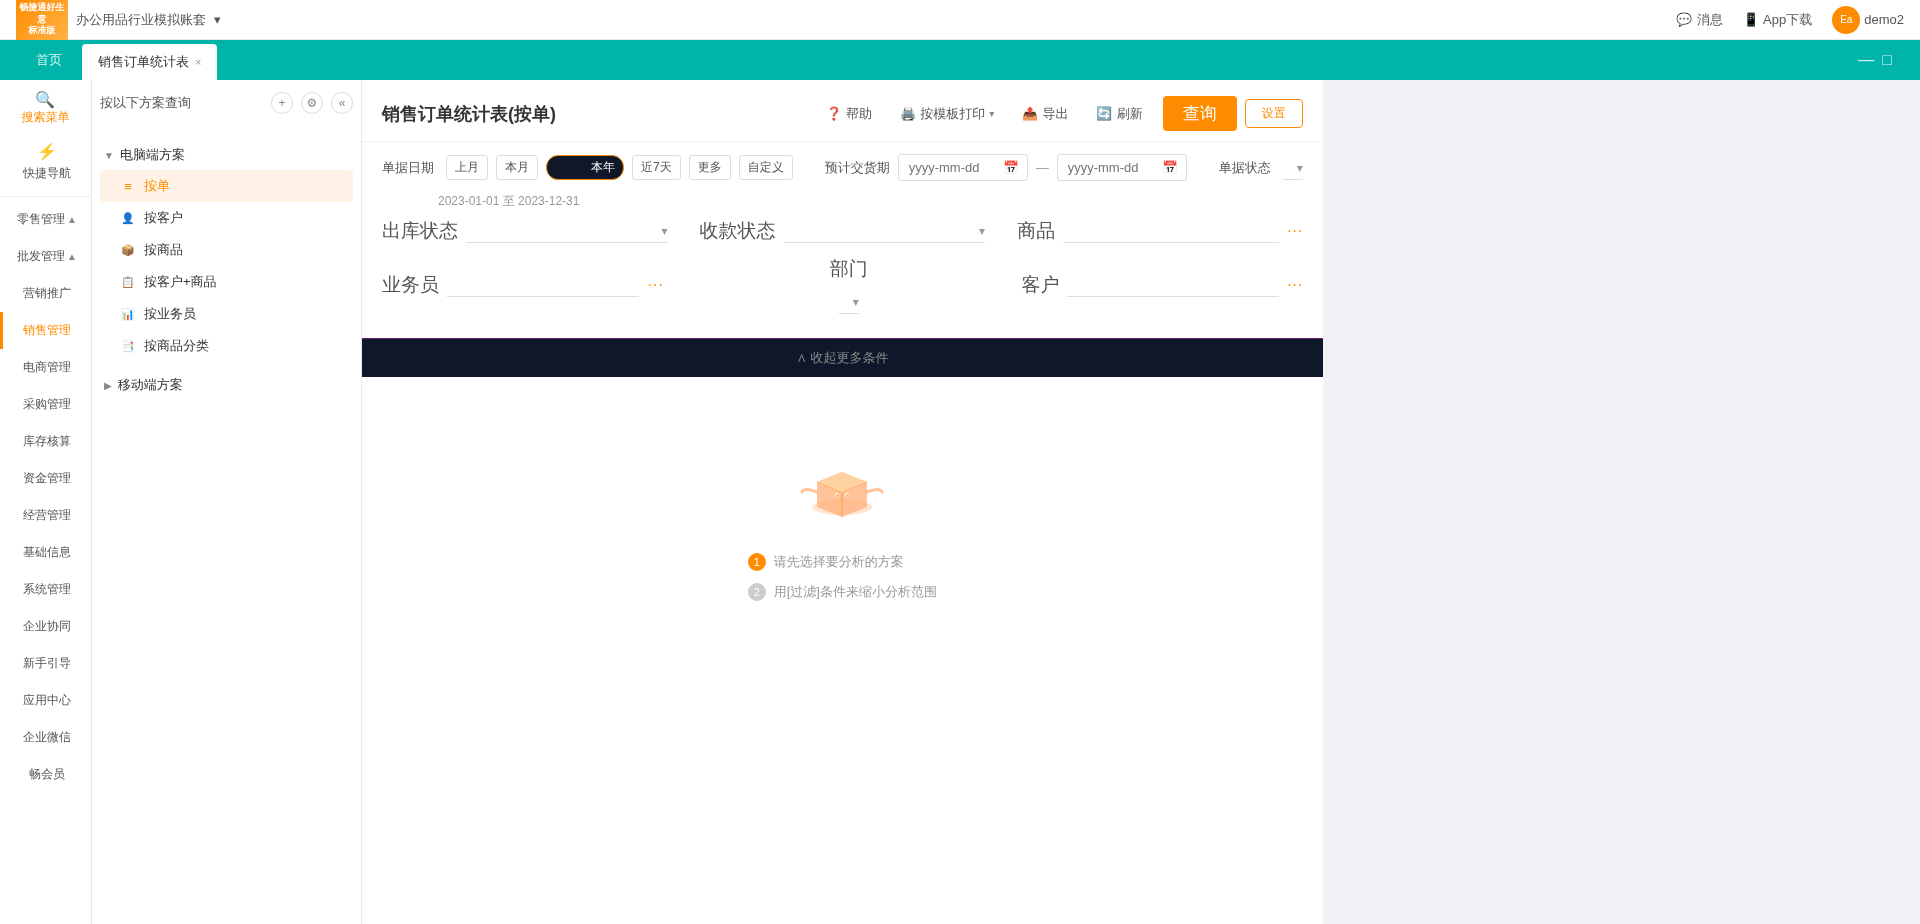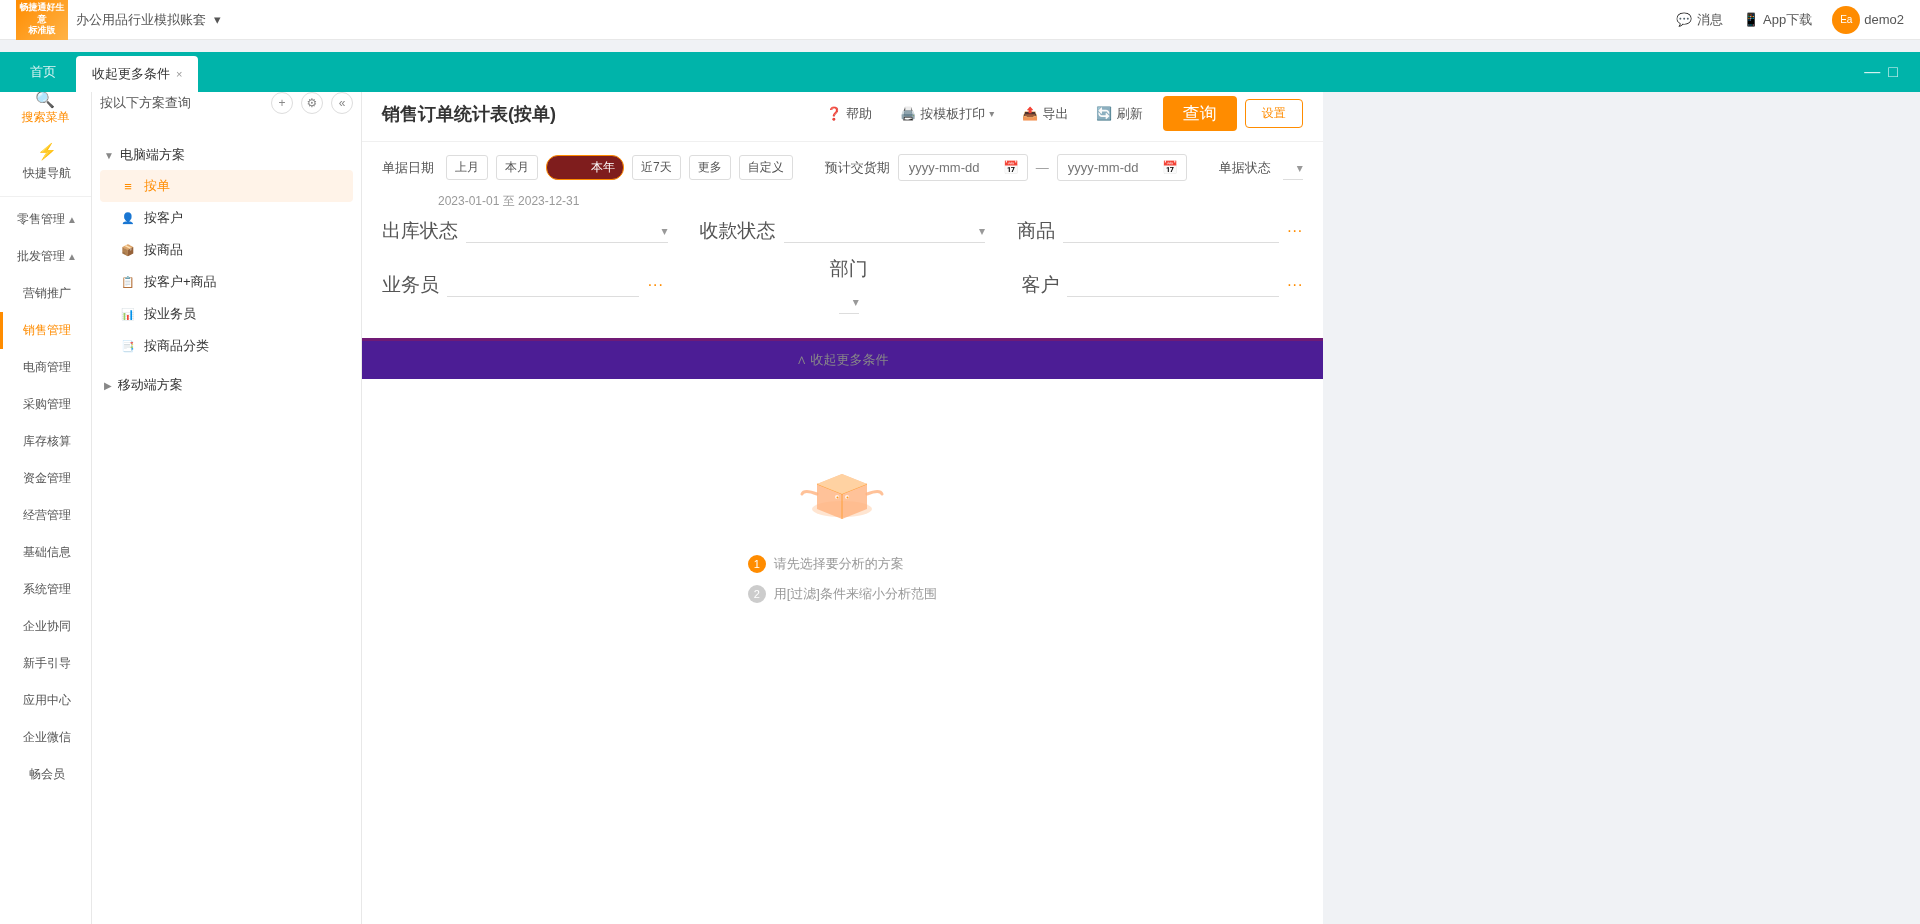--- a/index.html
+++ b/index.html
@@ -31,23 +31,23 @@
     .topbar-right { display: flex; align-items: center; gap: 20px; }
     .topbar-right-item { display: flex; align-items: center; gap: 4px; color: #555; font-size: 13px; cursor: pointer; }
     .avatar { width: 28px; height: 28px; border-radius: 50%; background: #ff8c00; display: flex; align-items: center; justify-content: center; color: #fff; font-size: 12px; }
 
     
     .tabbar {
       height: 40px;
       background: #00b4aa;
       display: flex;
       align-items: center;
-      padding: 0 10px;
+      padding: 0 16px;
       position: fixed;
-      top: 52px; left: 0; right: 0;
+      top: 40px; left: 0; right: 0;
       z-index: 99;
     }
     .tab-item {
       height: 40px;
       display: flex;
       align-items: center;
       padding: 0 16px;
       color: rgba(255,255,255,0.85);
       font-size: 13px;
       cursor: pointer;
@@ -213,21 +213,21 @@
     .date-btn {
       padding: 3px 8px;
       border: 1px solid #ddd;
       border-radius: 3px;
       font-size: 12px;
       cursor: pointer;
       background: #fff;
       color: #555;
     }
     .date-btn.active {
-      background: #7f1d1d;
+      background: #0f172a;
       color: #fff;
       border-color: #ff8c00;
       border-radius: 12px;
       padding-left: 44px;
     }
     .filter-dash { color: #999; }
 
     .date-input-wrapper {
       position: relative;
       display: inline-flex;
@@ -293,22 +293,22 @@
       position: absolute;
       right: 0;
       color: #999;
       pointer-events: none;
       font-size: 12px;
     }
 
     .collapse-bar {
       text-align: center;
       padding: 10px;
-      background: #4c1d95;
-      border-top: 3px solid #701a75;
+      background: #0f172a;
+      border-top: 1px solid #701a75;
       cursor: pointer;
     }
     .collapse-bar span { font-size: 13px; color: #888; }
 
     
     .empty-state {
       display: flex;
       flex-direction: column;
       align-items: center;
       justify-content: center;
@@ -369,21 +369,21 @@
       <span>demo2</span>
     </div>
   </div>
 </div>
 
 <div class="tabbar">
   <div class="tab-item tab-home">
     <span>首页</span>
   </div>
   <div class="tab-item active">
-    <span>收起更多条件</span>
+    <span>销售订单统计表</span>
     <span class="tab-close">×</span>
   </div>
   <div class="tabbar-actions">
     <span class="tabbar-action-btn">—</span>
     <span class="tabbar-action-btn">□</span>
   </div>
 </div>
 
 <div class="layout">
 

